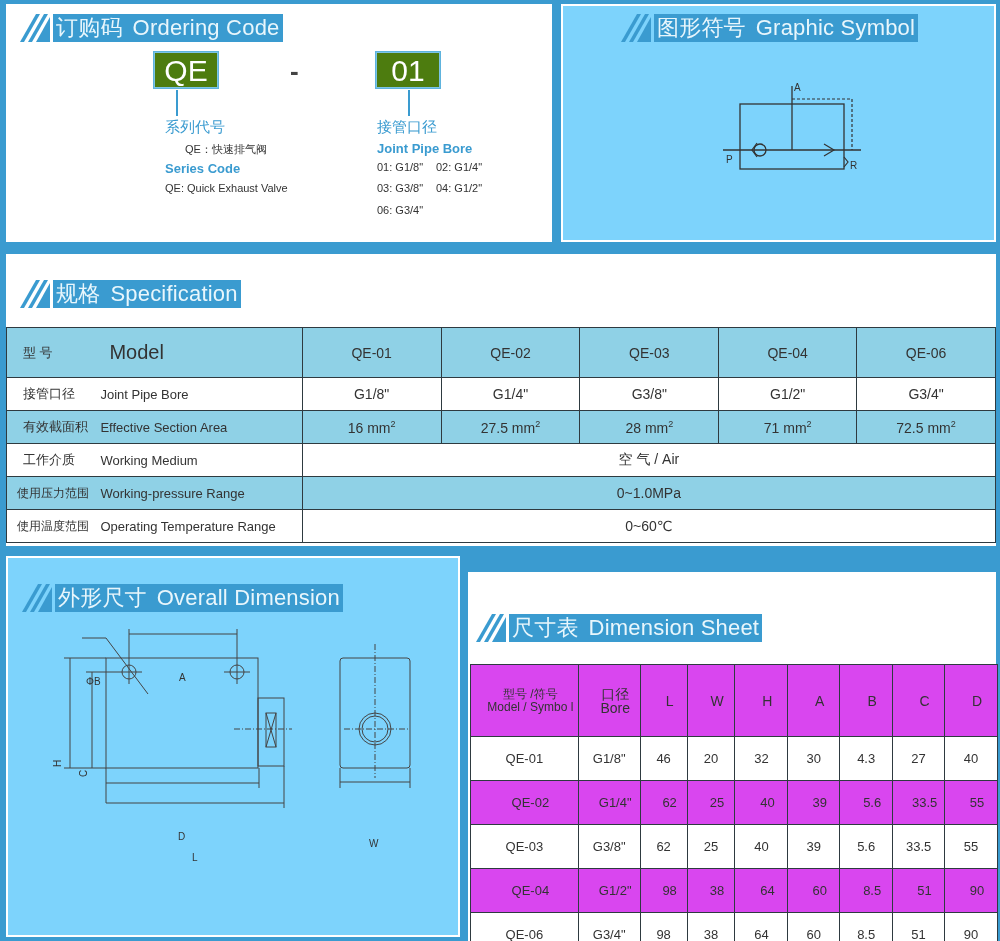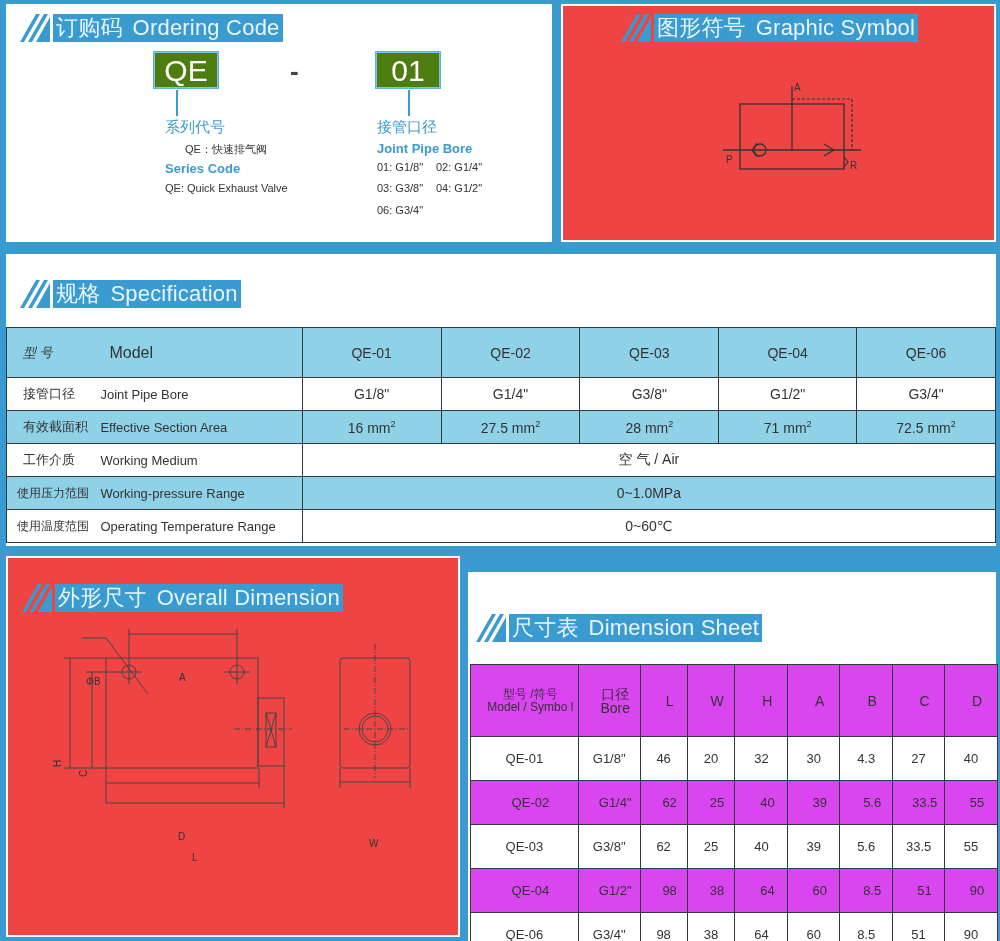--- a/index.html
+++ b/index.html
@@ -1,21 +1,21 @@
 <!DOCTYPE html>
 <html><head>
 <meta charset="utf-8">
 <style>
   * { box-sizing: border-box; margin: 0; padding: 0; }
   html, body { width: 1000px; height: 941px; overflow: hidden; background: #3a9bd0; }
   body { font-family: "Liberation Sans", "DejaVu Sans", sans-serif; color: #333; position: relative; }
 
   .panel { position: absolute; border: 2px solid #ffffff; }
   .panel.white { background: #ffffff; }
-  .panel.light { background: #ef4444; padding-left: 44px; }
+  .panel.light { background: #7dd3fc; padding-left: 44px; }
 
   
   .heading { position: absolute; display: flex; align-items: center; height: 28px; }
   .stripes { width: 30px; height: 28px; position: relative; margin-right: 3px; }
   .stripes svg { display: block; }
   .heading-label { background: #3a9bd0; color: #e8f6fc; height: 28px; line-height: 28px;
     font-size: 22px; padding: 0 3px; white-space: nowrap; letter-spacing: 0.2px; }
   .heading-label .cn { margin-right: 10px; }
 
   
@@ -121,22 +121,22 @@
         <col style="width:94px">
         <col style="width:202px">
         <col style="width:139px">
         <col style="width:139px">
         <col style="width:139px">
         <col style="width:138px">
         <col style="width:139px">
       </colgroup>
     <tbody>
         <tr class="blue" style="height:50px;">
-      <td class="lab" style="height:50px;font-style:italic;">型 号</td>
-      <td class="lab-en" style="font-size:16px;padding-left:9px;">Model</td>
+      <td class="lab" style="height:50px;">型 号</td>
+      <td class="lab-en" style="font-size:20px;padding-left:9px;">Model</td>
       <td class="center">QE-01</td>
       <td class="center">QE-02</td>
       <td class="center">QE-03</td>
       <td class="center">QE-04</td>
       <td class="center">QE-06</td>
     </tr>
     <tr class="white">
       <td class="lab">接管口径</td>
       <td class="lab-en">Joint Pipe Bore</td>
       <td class="center">G1/8"</td>

